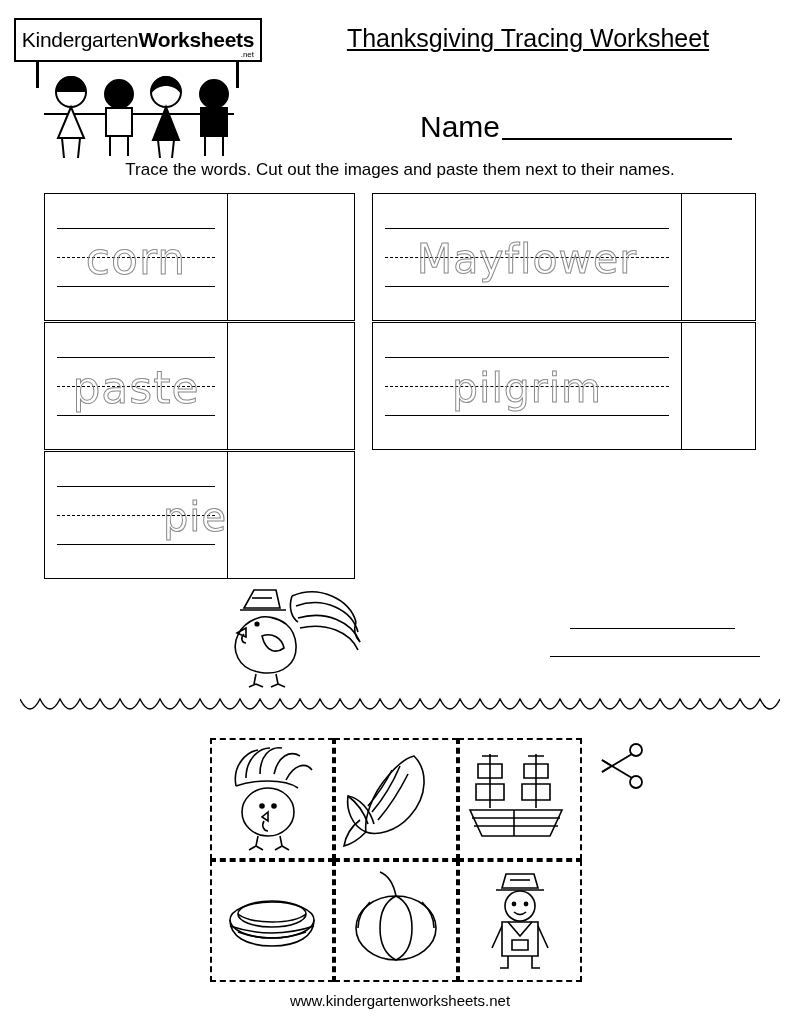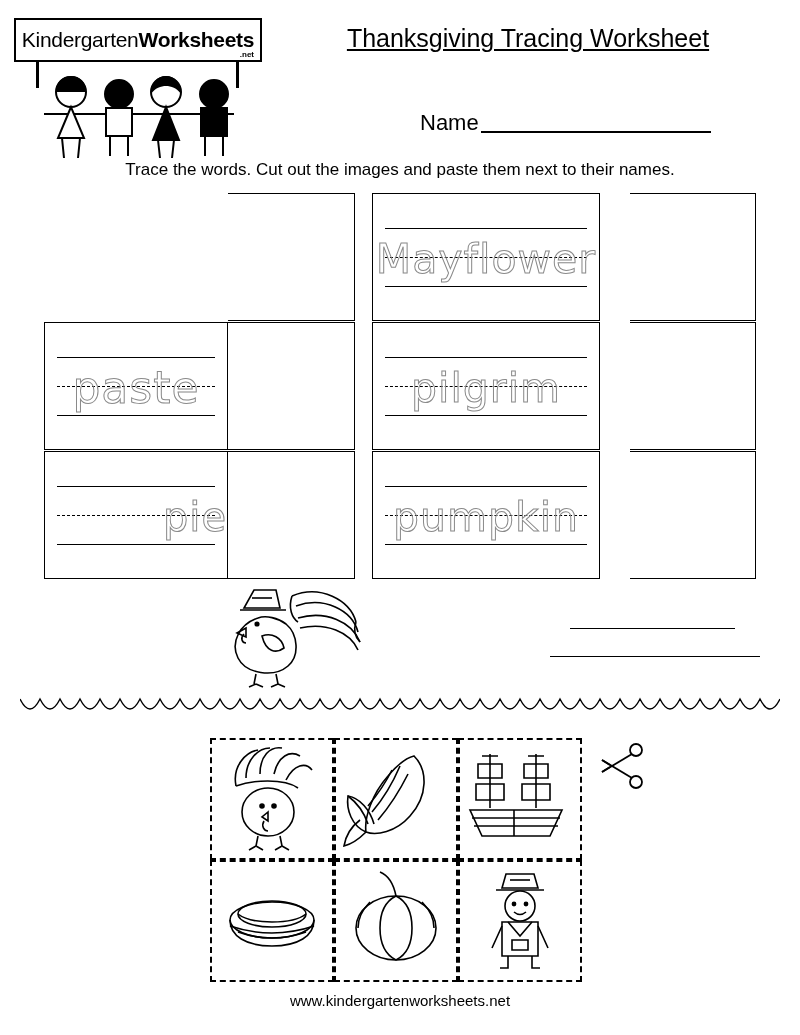--- a/index.html
+++ b/index.html
@@ -27,40 +27,40 @@
     background: #fff;
     display: flex; align-items: center; justify-content: center;
   }
   .logo-text {
     font-size: 21px; letter-spacing: -0.3px; white-space: nowrap;
   }
   .logo-text .thin { font-weight: 400; }
   .logo-text .bold { font-weight: 700; }
   .logo-net {
     position: absolute; right: 6px; bottom: 1px;
-    font-size: 8px; font-weight: 700;
+    font-size: 8px; font-weight: 400;
   }
   .pole-l, .pole-r {
     position: absolute; top: 44px; width: 3px; height: 26px; background: #000;
   }
   .pole-l { left: 22px; }
   .pole-r { left: 222px; }
 
   .kids { position: absolute; left: 12px; top: 52px; width: 226px; height: 96px; }
 
   .title {
     position: absolute; left: 268px; top: 24px;
     width: 520px;
     font-size: 25px;
     text-align: center;
     text-decoration: underline;
   }
   .name-line {
     position: absolute; left: 420px; top: 110px;
-    font-size: 22px;
+    font-size: 30px;
     white-space: nowrap;
   }
   .name-underline {
     display: inline-block;
     width: 230px;
     border-bottom: 2px solid #000;
     height: 18px;
     vertical-align: -3px;
     margin-left: 2px;
   }
@@ -83,21 +83,21 @@
   .pair { position: absolute; top: 0; height: 128px; }
   .pair.left  { left: 0;   width: 311px; }
   .pair.right { left: 328px; width: 384px; }
 
   .word-box {
     position: absolute; left: 0; top: 0; bottom: 0;
     border: 1px solid #000;
     overflow: hidden;
   }
   .pair.left  .word-box { width: 184px; }
-  .pair.right .word-box { width: 228px; padding-left: 20px; }
+  .pair.right .word-box { width: 310px; padding-left: 20px; }
 
   .paste-box {
     position: absolute; top: 0; bottom: 0;
     border: 1px solid #000;
     border-left: none;
   }
   .pair.left  .paste-box { left: 184px; width: 127px; }
   .pair.right .paste-box { left: 258px; width: 126px; }
 
   
@@ -213,20 +213,26 @@
       <span>Name</span><span class="name-underline"></span>
     </div>
   </div>
 
   <div class="instructions">Trace the words. Cut out the images and paste them next to their names.</div>
 
   <div class="grid">
 
     <div class="cellrow r0">
       <div class="pair left">
+        <div class="word-box">
+          <div class="guide-top"></div>
+          <div class="guide-mid"></div>
+          <div class="guide-base"></div>
+          <div class="trace-word">corn</div>
+        </div>
         <div class="paste-box"></div>
       </div>
       <div class="pair right">
         <div class="word-box">
           <div class="guide-top"></div>
           <div class="guide-mid"></div>
           <div class="guide-base"></div>
           <div class="trace-word">Mayflower</div>
         </div>
         <div class="paste-box"></div>
@@ -254,29 +260,20 @@
       </div>
     </div>
 
     <div class="cellrow r2">
       <div class="pair left">
         <div class="word-box">
           <div class="guide-top"></div>
           <div class="guide-mid"></div>
           <div class="guide-base"></div>
           <div class="trace-word small-word">pie</div>
-        </div>
-        <div class="paste-box"></div>
-      </div>
-      <div class="pair right">
-        <div class="word-box">
-          <div class="guide-top"></div>
-          <div class="guide-mid"></div>
-          <div class="guide-base"></div>
-          <div class="trace-word">pumpkin</div>
         </div>
         <div class="paste-box"></div>
       </div>
     </div>
   </div>
 
   <div class="midart">
     <svg width="400" height="110" viewBox="0 0 400 110">
       <g fill="none" stroke="#000" stroke-width="1.6">
 

